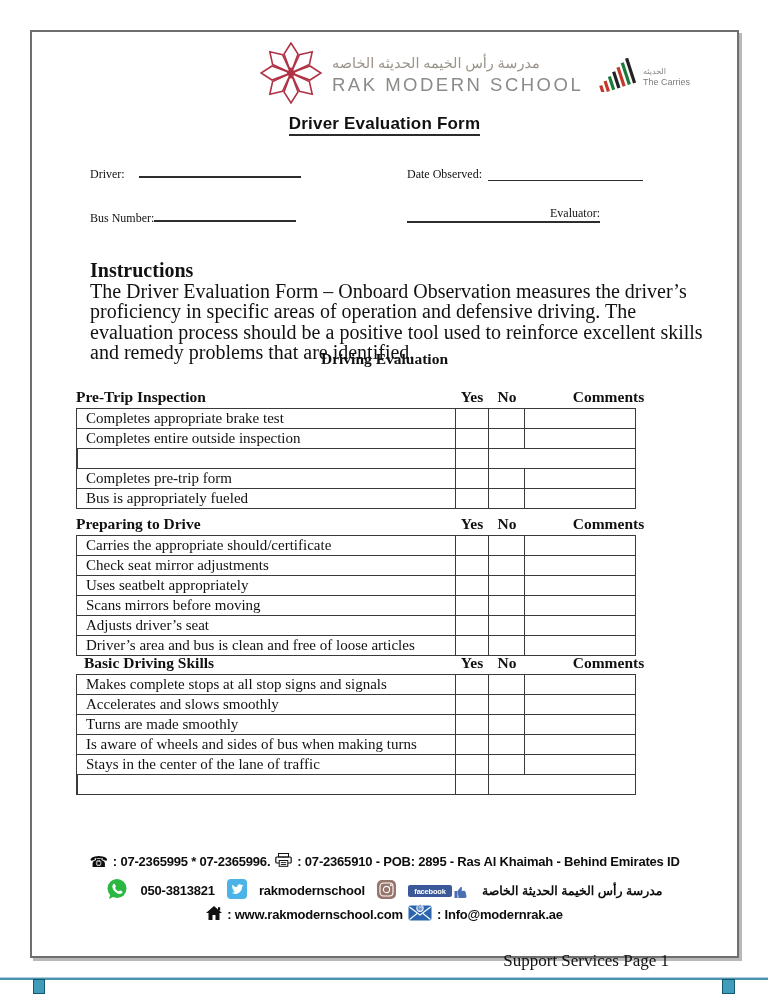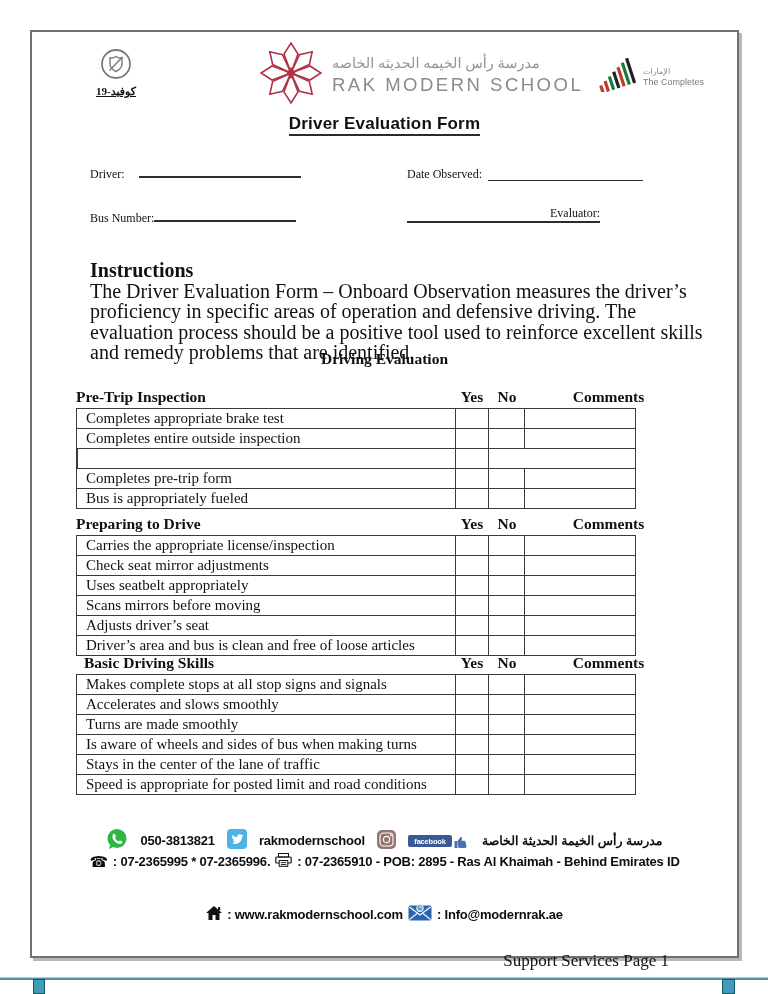--- a/index.html
+++ b/index.html
@@ -69,30 +69,20 @@
                      background:#4c92ac;border-top:1px solid #aecfdd;}
   .col-handle{position:absolute;width:12px;height:15px;background:#3f9cba;border:1px solid #14586e;box-sizing:border-box;}
   .col-handle.left{left:33px;top:979px;}
   .col-handle.right{left:722px;top:979px;width:13px;}
 </style>
 </head>
 <body>
 
 <div class="page">
 
-  <div class="abs covid-badge">
-    <span>
-      <svg width="32" height="32" viewBox="0 0 32 32">
-        <circle cx="16" cy="16" r="14" fill="none" stroke="#7a7a7a" stroke-width="1.8"></circle>
-        <path d="M16 8.5 C18 10 20.5 10.2 22 9.8 V16 C22 20 18 22.5 16 23.5 C14 22.5 10 20 10 16 V9.8 C11.5 10.2 14 10 16 8.5 Z" fill="none" stroke="#7a7a7a" stroke-width="1.4"></path>
-        <line x1="9.5" y1="22.5" x2="22.5" y2="9" stroke="#7a7a7a" stroke-width="1.4"></line>
-      </svg>
-    </span>
-    <div class="lbl">كوفيد-19</div>
-  </div>
 
   <div class="abs school-logo">
     <span>
       <svg width="62" height="62" viewBox="-31 -31 62 62">
         <g fill="none" stroke="#b03245" stroke-width="1.6">
           <g id="p">
               <path d="M0 0 L7 -19 L0 -30 L-7 -19 Z"></path>
             </g>
           <path d="M0 0 L7 -19 L0 -30 L-7 -19 Z" transform="rotate(45)"></path>
           <path d="M0 0 L7 -19 L0 -30 L-7 -19 Z" transform="rotate(90)"></path>
@@ -119,22 +109,22 @@
           <rect x="8.5" y="19" width="3.2" height="11" fill="#c0392b"></rect>
           <rect x="14" y="16" width="3.2" height="14" fill="#1b7a38"></rect>
           <rect x="19.5" y="13" width="3.2" height="17" fill="#222222"></rect>
           <rect x="25" y="10" width="3.2" height="20" fill="#c0392b"></rect>
           <rect x="30.5" y="7" width="3.2" height="23" fill="#1b7a38"></rect>
           <rect x="36" y="4" width="3.2" height="26" fill="#222222"></rect>
         </g>
       </svg>
     </span>
     <div class="txt">
-      <div class="ar">الإمارات</div>
-      <div class="en">The Completes</div>
+      <div class="ar">الحديثه</div>
+      <div class="en">The Carries</div>
     </div>
   </div>
 
   <div class="abs doc-title">
     <span>Driver Evaluation Form</span>
   </div>
 
   <div class="abs field" style="left:58px;top:130px;">
     <span>Driver:</span>
     <span class="line mid" style="width:162px;margin-left:14px;"></span>
@@ -201,21 +191,21 @@
 
   <div class="tbl-block" style="top:483px;">
     <div class="thead">
       <div>Preparing to Drive</div>
       <div class="hc">Yes</div>
       <div class="hc">No</div>
       <div class="hc">Comments</div>
     </div>
     <div class="tbody">
       <div class="trow">
-          <div class="tcell item">Carries the appropriate license/inspection</div>
+          <div class="tcell item">Carries the appropriate should/certificate</div>
           <div class="tcell"></div>
           <div class="tcell"></div>
           <div class="tcell"></div>
         </div>
       <div class="trow">
           <div class="tcell item">Check seat mirror adjustments</div>
           <div class="tcell"></div>
           <div class="tcell"></div>
           <div class="tcell"></div>
         </div>
@@ -278,21 +268,20 @@
           <div class="tcell"></div>
           <div class="tcell"></div>
         </div>
       <div class="trow">
           <div class="tcell item">Stays in the center of the lane of traffic</div>
           <div class="tcell"></div>
           <div class="tcell"></div>
           <div class="tcell"></div>
         </div>
       <div class="trow">
-          <div class="tcell item">Speed is appropriate for posted limit and road conditions</div>
           <div class="tcell"></div>
           <div class="tcell"></div>
           <div class="tcell"></div>
         </div>
     </div>
   </div>
 
   <div class="abs foot-line" style="top:821px;">
     <span class="phone-glyph">☎</span>
     <span>: 07-2365995 * 07-2365996.</span>
@@ -301,21 +290,21 @@
         <rect x="3.5" y="0.5" width="10" height="3.5" fill="none" stroke="#111" stroke-width="1"></rect>
         <rect x="0.8" y="4" width="15.4" height="6" rx="1" fill="none" stroke="#111" stroke-width="1.2"></rect>
         <rect x="4.2" y="7.5" width="8.6" height="5.8" fill="#fff" stroke="#111" stroke-width="1"></rect>
         <line x1="5.8" y1="9.6" x2="11.2" y2="9.6" stroke="#111" stroke-width="0.9"></line>
         <line x1="5.8" y1="11.5" x2="11.2" y2="11.5" stroke="#111" stroke-width="0.9"></line>
       </svg>
     </span>
     <span>: 07-2365910 - POB: 2895 - Ras Al Khaimah - Behind Emirates ID</span>
   </div>
 
-  <div class="abs foot-line" style="top:796px;gap:12px;">
+  <div class="abs foot-line" style="top:846px;gap:12px;">
     <span>
       <svg width="22" height="22" viewBox="0 0 22 22">
         <circle cx="11" cy="10.5" r="9.5" fill="#2bb741"></circle>
         <polygon points="3,21 4.6,15.5 8.2,18.6" fill="#2bb741"></polygon>
         <path d="M7.2 6.2 C7.8 5.6 8.8 5.7 9.1 6.5 L9.8 8 C10 8.5 9.7 9 9.3 9.4 C9 9.7 9 10.1 9.3 10.6 C9.9 11.6 10.8 12.5 11.8 13 C12.3 13.3 12.7 13.3 13 12.9 C13.3 12.5 13.9 12.3 14.4 12.5 L15.8 13.2 C16.6 13.5 16.7 14.5 16.1 15.1 C15 16.2 12.9 16.3 10.8 15.1 C8.7 13.8 7.2 12 6.6 10 C6.1 8.4 6.6 6.8 7.2 6.2 Z" fill="#ffffff"></path>
       </svg>
     </span>
     <span>050-3813821</span>
     <span>
       <svg width="20" height="20" viewBox="0 0 20 20">

